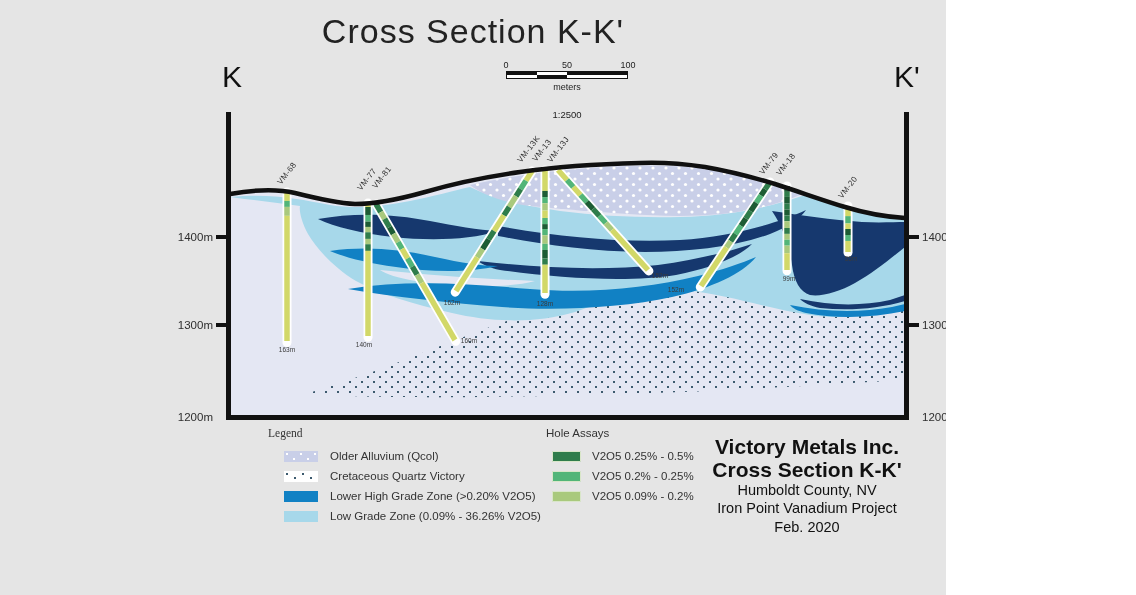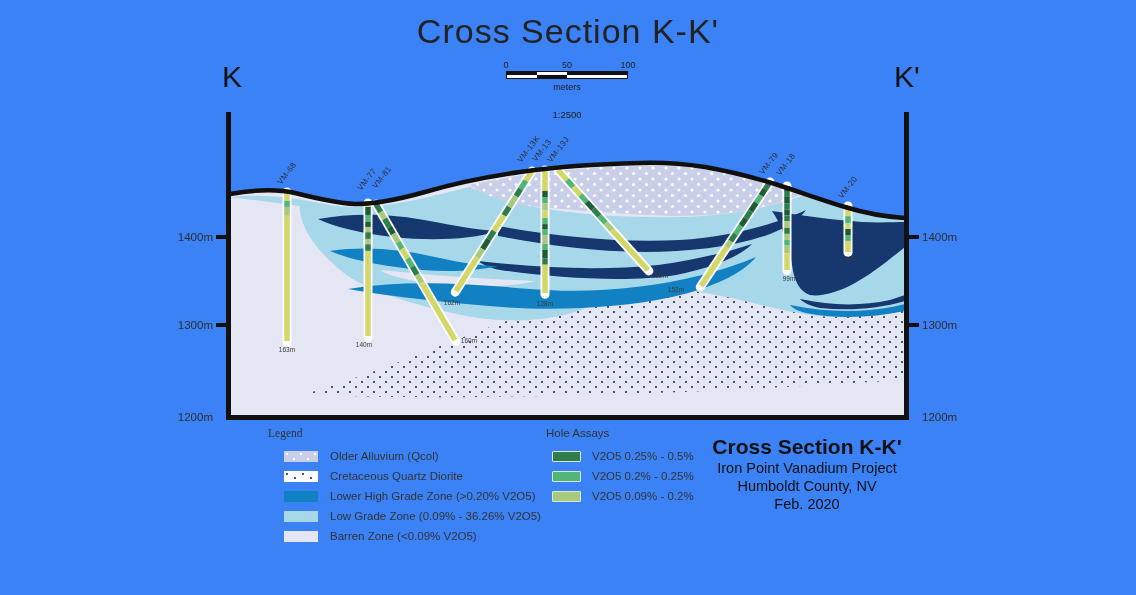--- a/index.html
+++ b/index.html
@@ -1,16 +1,16 @@
 <!DOCTYPE html>
 <html><head>
 <meta charset="utf-8">
 <style>
   html,body{margin:0;padding:0;background:#fff;}
-  .page{position:relative;width:1136px;height:595px;background:#3b82f6;overflow:hidden;
+  .page{position:relative;width:946px;height:595px;background:#e5e5e5;overflow:hidden;
         font-family:"Liberation Sans",sans-serif;color:#1f1f1f;}
   .main-title{position:absolute;top:12px;left:0;width:100%;text-align:center;
         font-size:34px;font-weight:400;letter-spacing:1px;color:#222;}
   .endpoint{position:absolute;font-size:30px;font-weight:400;color:#111;}
   .endpoint.k-left{left:222px;top:60px;}
   .endpoint.k-right{left:894px;top:60px;}
   
   .scalebar{position:absolute;left:506px;top:60px;width:122px;font-size:9px;color:#222;}
   .scalebar .ticks{position:relative;height:11px;}
   .scalebar .ticks span{position:absolute;transform:translateX(-50%);}
@@ -259,52 +259,49 @@
   </svg>
 
   <div class="legend">
     <div class="hdr">Legend</div>
     <div class="lrow">
       <span class="sw sw-alluvium"></span>
       <span>Older Alluvium (Qcol)</span>
     </div>
     <div class="lrow">
       <span class="sw sw-diorite"></span>
-      <span>Cretaceous Quartz Diorite</span>
+      <span>Cretaceous Quartz Victory</span>
     </div>
     <div class="lrow">
       <span class="sw" style="background-color: rgb(17, 129, 196);"></span>
       <span>Lower High Grade Zone (&gt;0.20% V2O5)</span>
     </div>
     <div class="lrow">
       <span class="sw" style="background-color: rgb(167, 216, 234);"></span>
       <span>Low Grade Zone (0.09% - 36.26% V2O5)</span>
     </div>
-    <div class="lrow">
-      <span class="sw" style="background-color: rgb(228, 231, 243);"></span>
-      <span>Barren Zone (&lt;0.09% V2O5)</span>
-    </div>
   </div>
 
   <div class="assays">
     <div class="hdr">Hole Assays</div>
     <div class="lrow">
       <span class="asw" style="background-color: rgb(47, 125, 75);"></span>
       <span>V2O5 0.25% - 0.5%</span>
     </div>
     <div class="lrow">
       <span class="asw" style="background-color: rgb(82, 181, 120);"></span>
       <span>V2O5 0.2% - 0.25%</span>
     </div>
     <div class="lrow">
       <span class="asw" style="background-color: rgb(169, 201, 125);"></span>
       <span>V2O5 0.09% - 0.2%</span>
     </div>
   </div>
 
   <div class="info">
+    <div class="b">Victory Metals Inc.</div>
     <div class="b">Cross Section K-K'</div>
+    <div class="s">Humboldt County, NV</div>
     <div class="s">Iron Point Vanadium Project</div>
-    <div class="s">Humboldt County, NV</div>
     <div class="s">Feb. 2020</div>
   </div>
 
 </div>
 
 </body></html>

